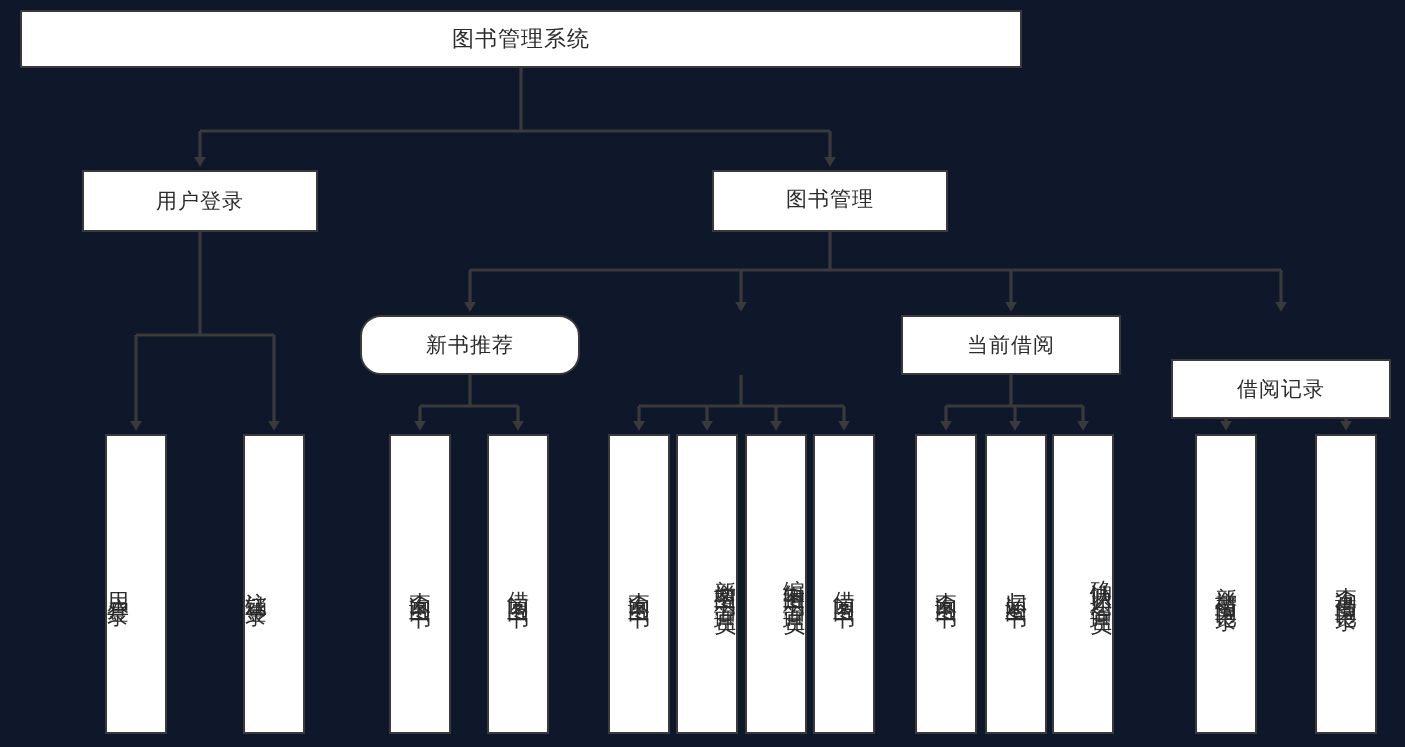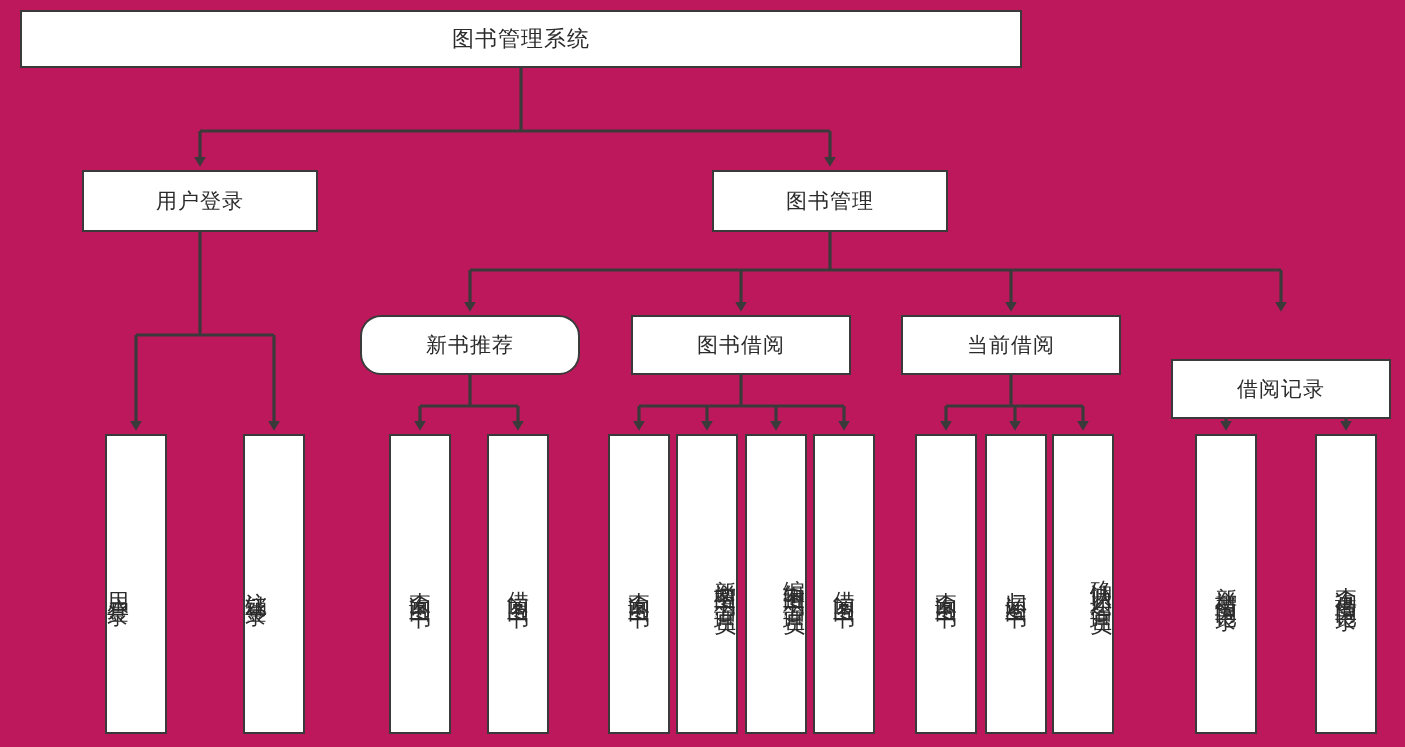--- a/index.html
+++ b/index.html
@@ -5,21 +5,21 @@
 <style>
   html, body {
     margin: 0;
     padding: 0;
     background: #ffffff;
   }
   #canvas {
     position: relative;
     width: 1405px;
     height: 747px;
-    background: #be185d;
+    background: #0f172a;
     font-family: "Liberation Sans", "DejaVu Sans", sans-serif;
     overflow: hidden;
   }
   svg.connectors {
     position: absolute;
     left: 0;
     top: 0;
     width: 1405px;
     height: 747px;
     pointer-events: none;
@@ -136,30 +136,27 @@
     </g>
   </svg>
 
   <div class="node node-h node-root" style="left:20px; top:10px; width:1002px; height:58px;">
     <span>图书管理系统</span>
   </div>
 
   <div class="node node-h" style="left:82px; top:170px; width:236px; height:62px;">
     <span>用户登录</span>
   </div>
-  <div class="node node-h" style="left:712px; top:170px; width:236px; height:62px;">
+  <div class="node node-h" style="left:712px; top:170px; width:236px; height:62px;font-family:Liberation Mono, monospace;">
     <span>图书管理</span>
   </div>
 
   <div class="node node-h" style="left:360px; top:315px; width:220px; height:60px;border-radius:21px;">
     <span>新书推荐</span>
   </div>
-  <div class="node node-h" style="left:631px; top:315px; width:220px; height:60px;">
-    <span>图书借阅</span>
-  </div>
   <div class="node node-h" style="left:901px; top:315px; width:220px; height:60px;align-items:center;">
     <span>当前借阅</span>
   </div>
   <div class="node node-h" style="left:1171px; top:315px; width:220px; height:60px;margin-top:44px;">
     <span>借阅记录</span>
   </div>
 
   <div class="node node-v align-bottom" style="left:105px; top:434px; width:62px; height:300px;">
     <span>用户登录</span>
   </div>

